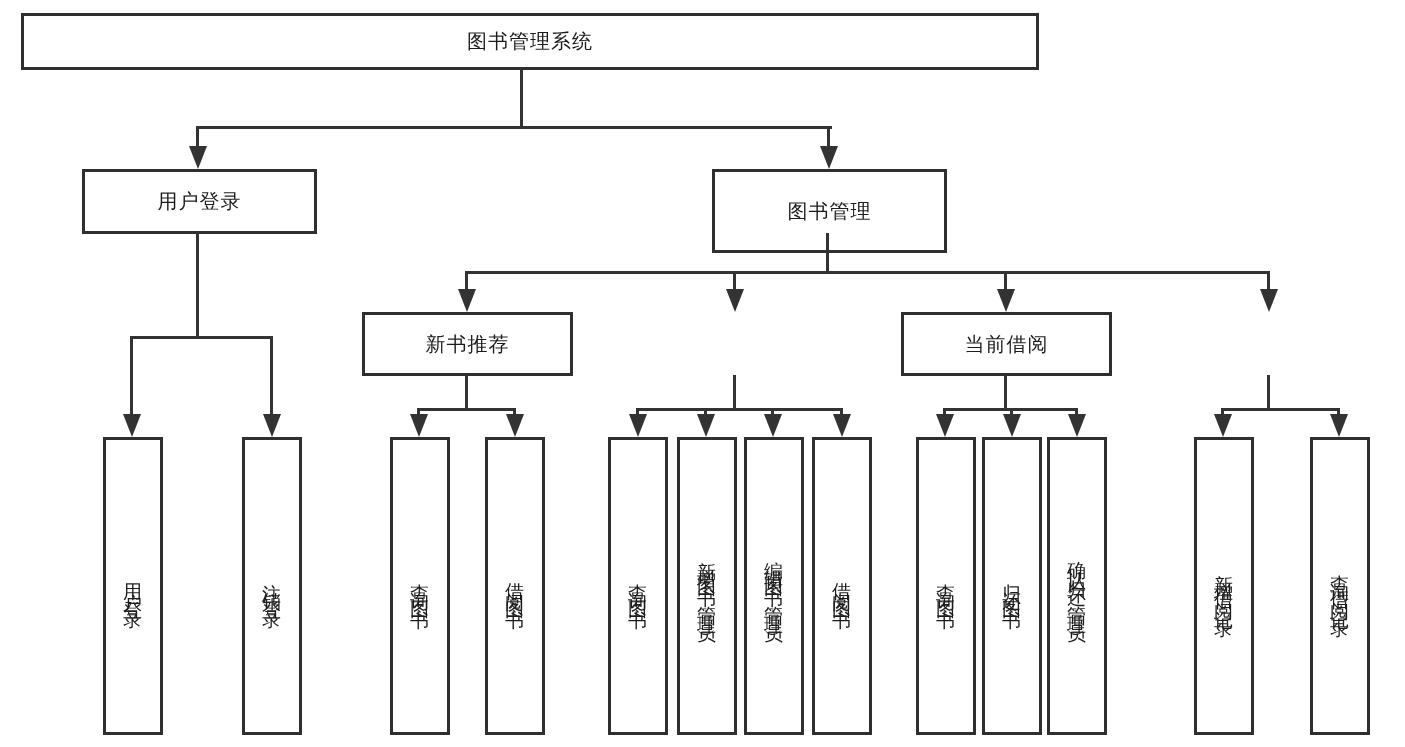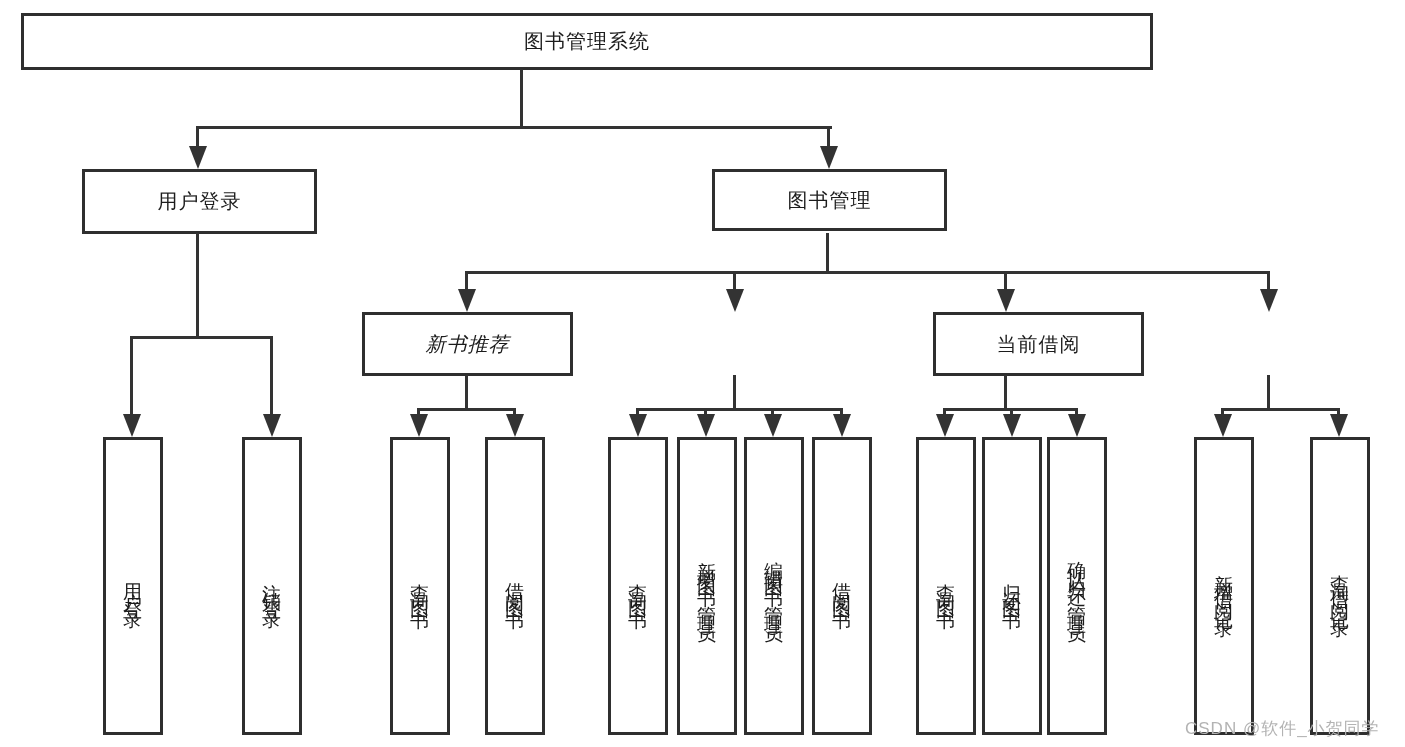--- a/index.html
+++ b/index.html
@@ -61,35 +61,35 @@
     letter-spacing: 1px;
     white-space: nowrap;
     z-index: 5;
   }
 </style>
 </head>
 <body>
 
 <div class="canvas">
 
-  <div class="box" style="left:21px; top:13px; width:1132px; height:57px;">
+  <div class="box" style="left:21px; top:13px; width:1018px; height:57px;">
     <span>图书管理系统</span>
   </div>
 
   <div class="box" style="left:82px; top:169px; width:235px; height:65px;">
     <span>用户登录</span>
   </div>
-  <div class="box" style="left:712px; top:169px; width:235px; height:62px;">
+  <div class="box" style="left:712px; top:169px; width:235px; height:84px;">
     <span>图书管理</span>
   </div>
 
-  <div class="box l3" style="left:362px;font-style:italic;">
+  <div class="box l3" style="left:362px;">
     <span>新书推荐</span>
   </div>
-  <div class="box l3" style="left:901px;margin-left:32px;">
+  <div class="box l3" style="left:901px;">
     <span>当前借阅</span>
   </div>
 
   <div class="box leaf" style="left:103px;">
     <span class="vtext">用户登录</span>
   </div>
   <div class="box leaf" style="left:242px;">
     <span class="vtext">注销登录</span>
   </div>
   <div class="box leaf" style="left:390px;">
@@ -178,15 +178,14 @@
   <div class="arrow" style="left:1003px; top:414px;"></div>
   <div class="arrow" style="left:1068px; top:414px;"></div>
 
   <div class="lv" style="left:1267px; top:375px; height:36px;"></div>
   <div class="lh" style="left:1221px; top:408px; width:119px;"></div>
   <div class="lv" style="left:1221px; top:408px; height:14px;"></div>
   <div class="lv" style="left:1337px; top:408px; height:14px;"></div>
   <div class="arrow" style="left:1214px; top:414px;"></div>
   <div class="arrow" style="left:1330px; top:414px;"></div>
 
-  <div class="watermark">CSDN @软件_小贺同学</div>
 
 </div>
 
 </body></html>

